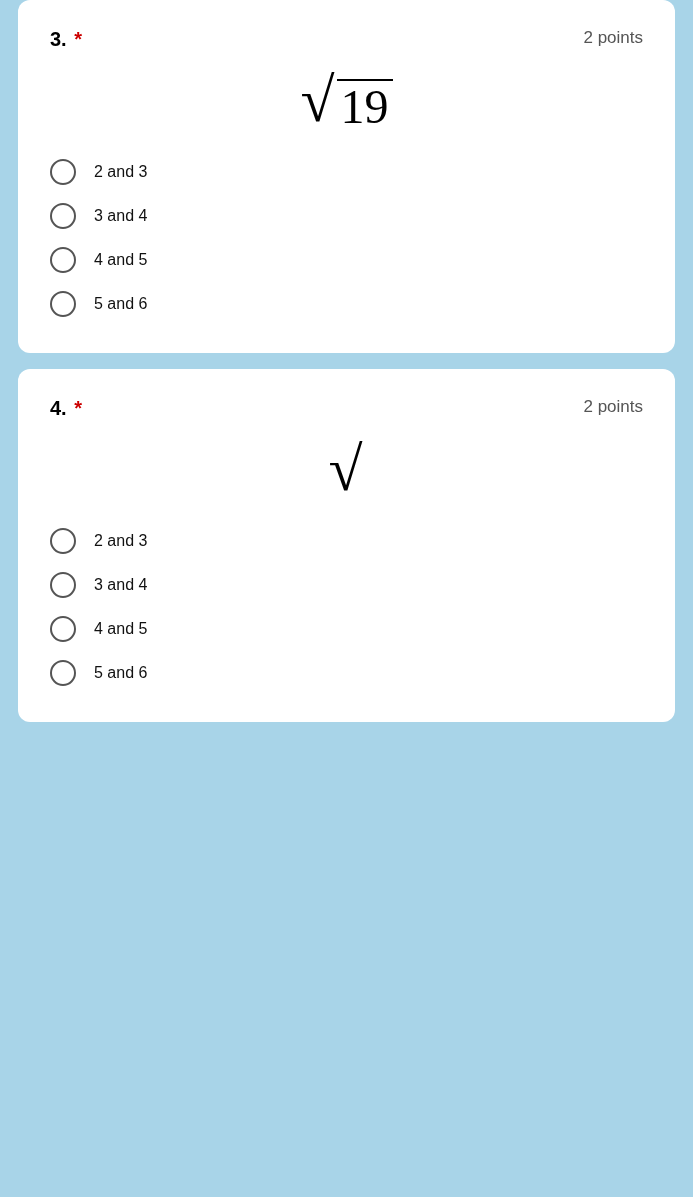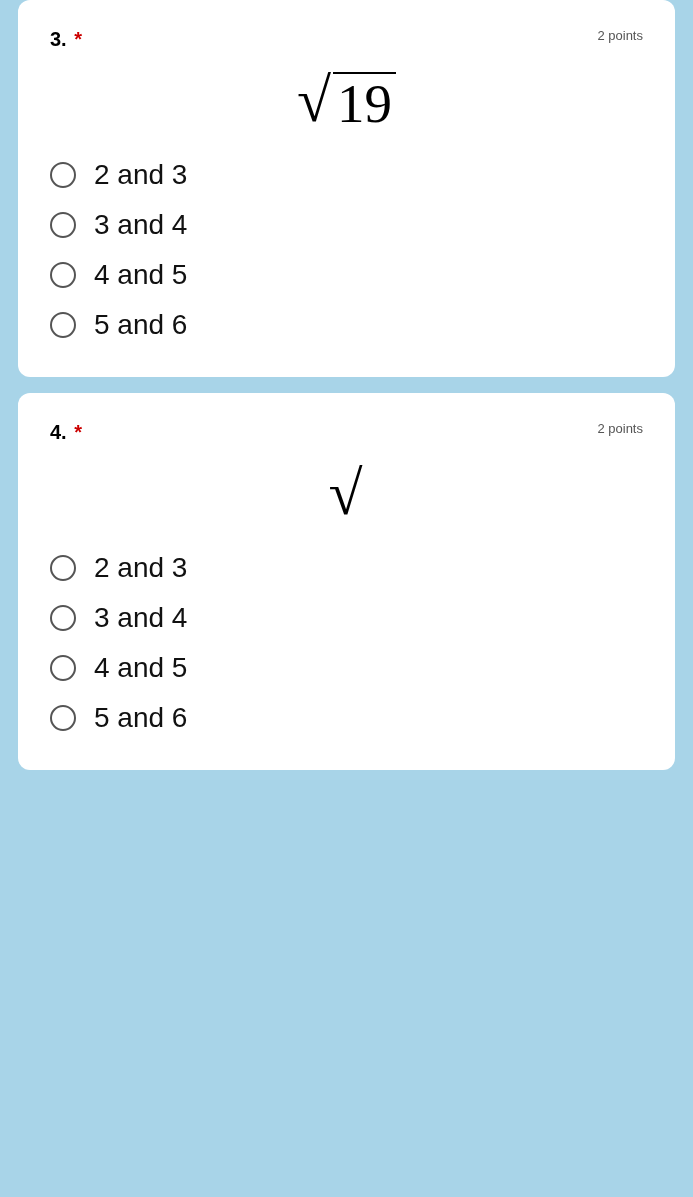--- a/index.html
+++ b/index.html
@@ -51,21 +51,21 @@
     }
 
     .question-asterisk {
       color: #cc0000;
       font-size: 20px;
       margin-left: 2px;
     }
 
     .question-points {
       font-family: Arial, sans-serif;
-      font-size: 13px;
+      font-size: 17px;
       color: #555555;
     }
 
     .math-expression {
       text-align: center;
       font-size: 56px;
       margin: 18px 0 28px 0;
       font-family: Georgia, 'Times New Roman', serif;
       color: #000000;
       line-height: 1;
@@ -91,21 +91,21 @@
     }
 
     .sqrt-overline {
       border-top: 2.5px solid #000;
       width: 100%;
       display: block;
       margin-bottom: 2px;
     }
 
     .sqrt-number {
-      font-size: 55px;
+      font-size: 48px;
       font-family: Georgia, 'Times New Roman', serif;
       line-height: 1;
       padding: 0 4px;
       text-align: right;
     }
 
     .options-list {
       display: flex;
       flex-direction: column;
       gap: 18px;
@@ -124,21 +124,21 @@
       height: 26px;
       border-radius: 50%;
       border: 2px solid #555555;
       background: #fff;
       flex-shrink: 0;
       display: inline-block;
     }
 
     .option-label {
       font-family: Arial, sans-serif;
-      font-size: 28px;
+      font-size: 16px;
       color: #111111;
     }
 
     .page-container > .question-card:first-child {
       margin-top: 0;
     }
   </style>
 </head>
 <body>
 

